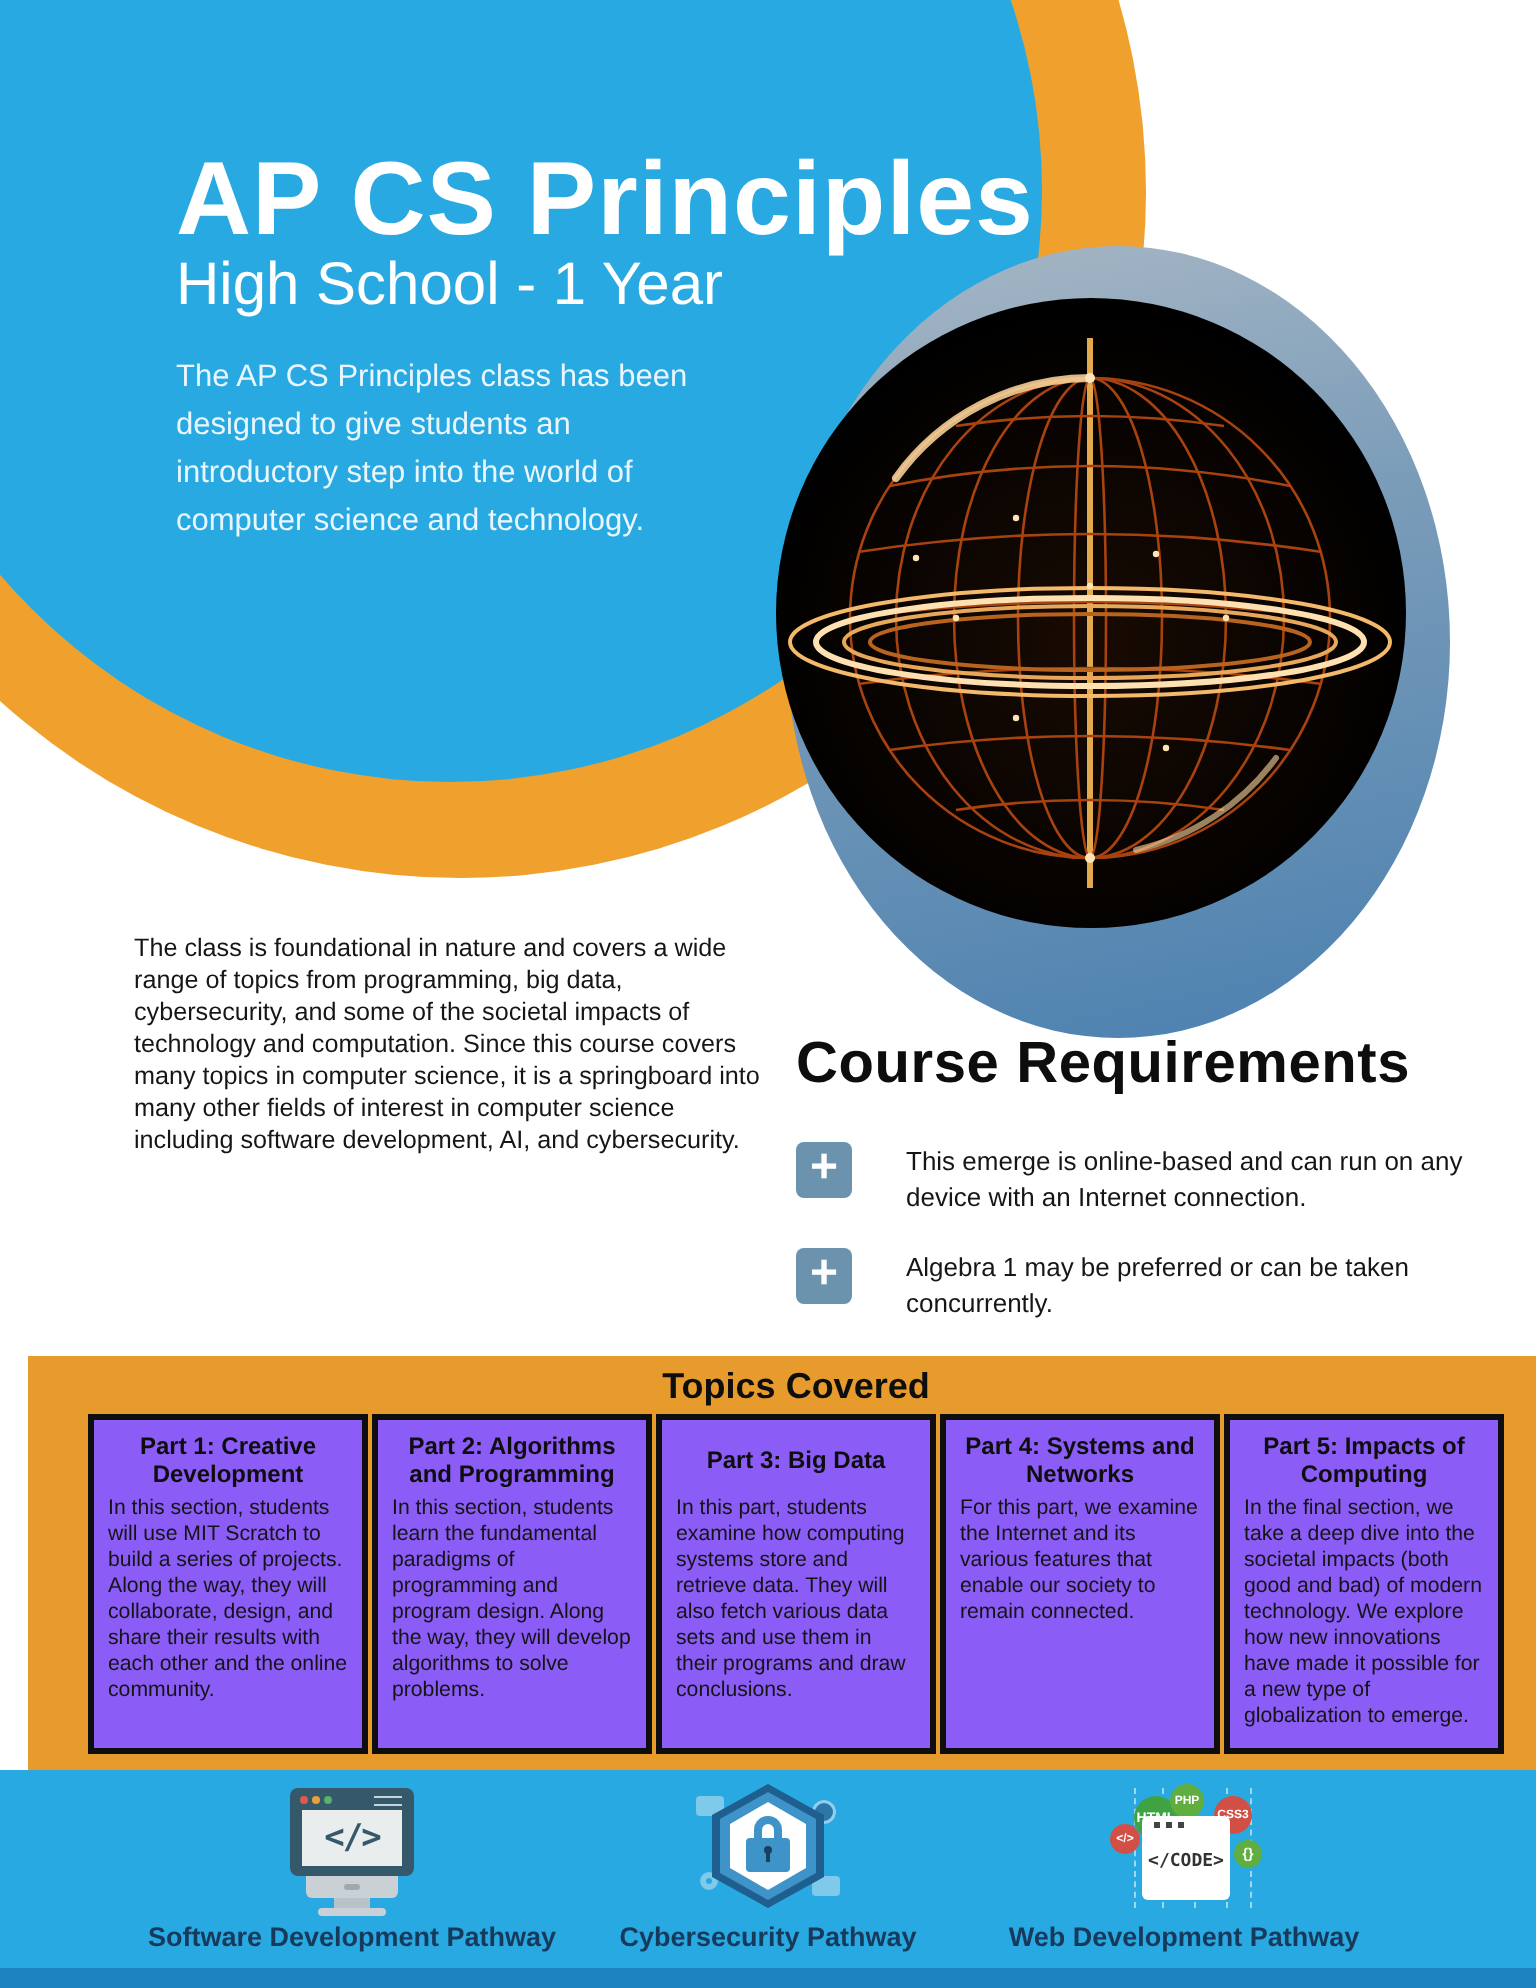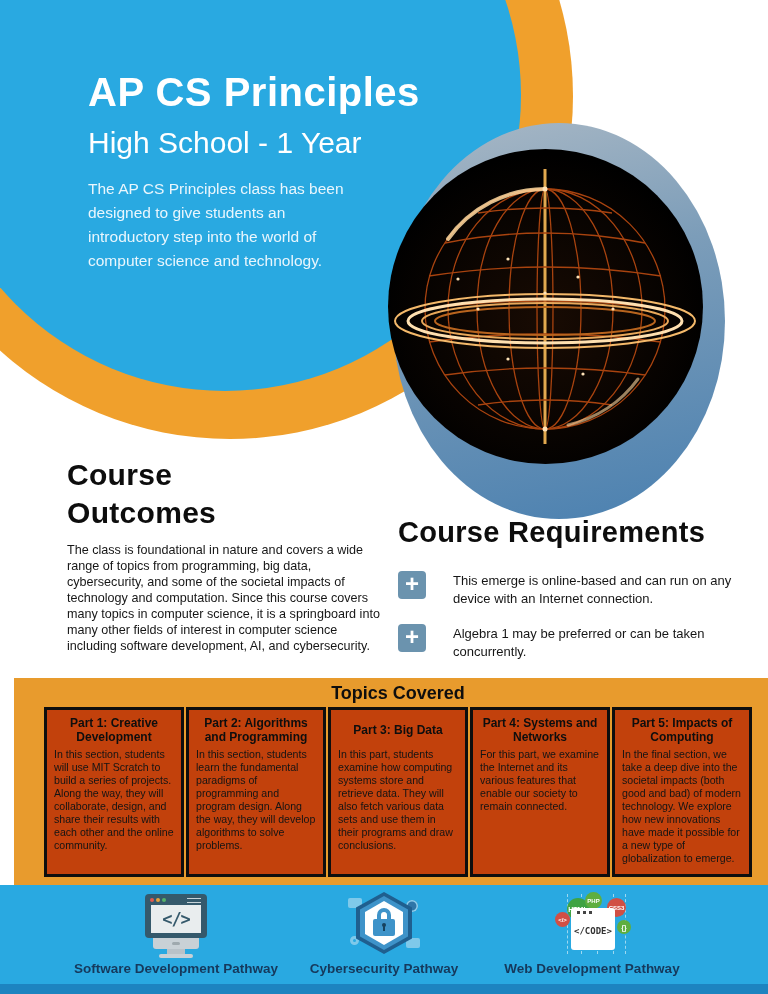--- a/index.html
+++ b/index.html
@@ -26,21 +26,21 @@
   .logo-rex { font-size:44px; font-weight:900; letter-spacing:1px; color:#F09A2B; line-height:1;
     text-shadow: 4px -2px 0 #9BD9F4,
       -2px 0 0 #6b4308, 2px 0 0 #6b4308, 0 -2px 0 #6b4308, 0 2px 0 #6b4308,
       -1px -1px 0 #6b4308, 1px 1px 0 #6b4308, 1px -1px 0 #6b4308, -1px 1px 0 #6b4308; }
   .logo-academy { display:inline-block; margin-top:3px; background:#29A9E1; border-radius:3px; padding:2px; }
   .logo-academy span { display:inline-block; border:1px solid #ffffff; border-radius:2px;
     padding:1px 7px; color:#ffffff; font-weight:700; font-size:10px; letter-spacing:4px; }
 
   
   .hero-title { position:absolute; left:88px; top:70px; color:#ffffff;
-    font-size:40px; font-weight:800; letter-spacing:.5px; }
+    font-size:52px; font-weight:800; letter-spacing:.5px; }
   .hero-subtitle { position:absolute; left:88px; top:126px; color:#ffffff;
     font-size:30px; font-weight:500; }
   .hero-desc { position:absolute; left:88px; top:177px; width:278px; color:#E9F6FD;
     font-size:15.5px; line-height:24px; font-weight:400; }
 
   
   .outcomes { position:absolute; left:67px; top:456px; width:318px; }
   .outcomes h2 { font-size:30px; font-weight:800; color:#0d0d0d; line-height:38px; letter-spacing:.3px; }
   .outcomes p { margin-top:10px; font-size:12.6px; line-height:16px; color:#161616; font-weight:400; }
 
@@ -50,21 +50,21 @@
   .req-item { display:flex; align-items:flex-start; margin-top:22px; }
   .req-item + .req-item { margin-top:16px; }
   .plus-box { flex:0 0 28px; width:28px; height:28px; background:#6B93AE; border-radius:4px;
     color:#ffffff; font-size:24px; font-weight:700; line-height:26px; text-align:center; }
   .req-text { margin-left:27px; font-size:13px; line-height:18px; color:#161616; padding-top:1px; }
 
   
   .topics { position:absolute; left:0; top:678px; width:768px; height:207px; background:#E89B2D;margin-left:14px; }
   .topics h2 { text-align:center; font-size:18px; font-weight:800; color:#0e0e0e; padding-top:5px; }
   .topic-row { position:absolute; left:30px; top:29px; width:708px; height:170px; display:flex; gap:2px; }
-  .topic-box { flex:1 1 0; border:3px solid #0e0e0e; background:#c2410c; padding:6px 7px 4px 7px; overflow:hidden; }
+  .topic-box { flex:1 1 0; border:3px solid #0e0e0e; background:#8b5cf6; padding:6px 7px 4px 7px; overflow:hidden; }
   .topic-title { font-size:12px; font-weight:700; color:#0e0e0e; text-align:center; line-height:14px;
     min-height:28px; display:flex; align-items:center; justify-content:center; }
   .topic-body { margin-top:4px; font-size:10.6px; line-height:13px; color:#141414; }
 
   
   .footer { position:absolute; left:0; top:885px; width:768px; height:109px; background:#29A9E1; }
   .footer-strip { position:absolute; left:0; bottom:0; width:768px; height:10px; background:#1D84C0; }
   .pathway { position:absolute; top:0; width:256px; height:95px; display:flex;
     flex-direction:column; align-items:center; justify-content:flex-end; }
   .pathway-label { font-size:13.5px; font-weight:700; color:#16395C; padding-bottom:4px; }
@@ -161,24 +161,20 @@
       </g>
     </svg>
   </div>
 
 
   <div class="hero-title">AP CS Principles</div>
   <div class="hero-subtitle">High School - 1 Year</div>
   <div class="hero-desc">The AP CS Principles class has been designed to give students an introductory step into the world of computer science and technology.</div>
 
   <div class="outcomes">
-    <h2>
-      <span>Course</span><br>
-      <span>Outcomes</span>
-    </h2>
     <p>The class is foundational in nature and covers a wide range of topics from programming, big data, cybersecurity, and some of the societal impacts of technology and computation. Since this course covers many topics in computer science, it is a springboard into many other fields of interest in computer science including software development, AI, and cybersecurity.</p>
   </div>
 
   <div class="requirements">
     <h2>Course Requirements</h2>
     <div class="req-item">
       <div class="plus-box">+</div>
       <div class="req-text">This emerge is online-based and can run on any device with an Internet connection.</div>
     </div>
     <div class="req-item">

